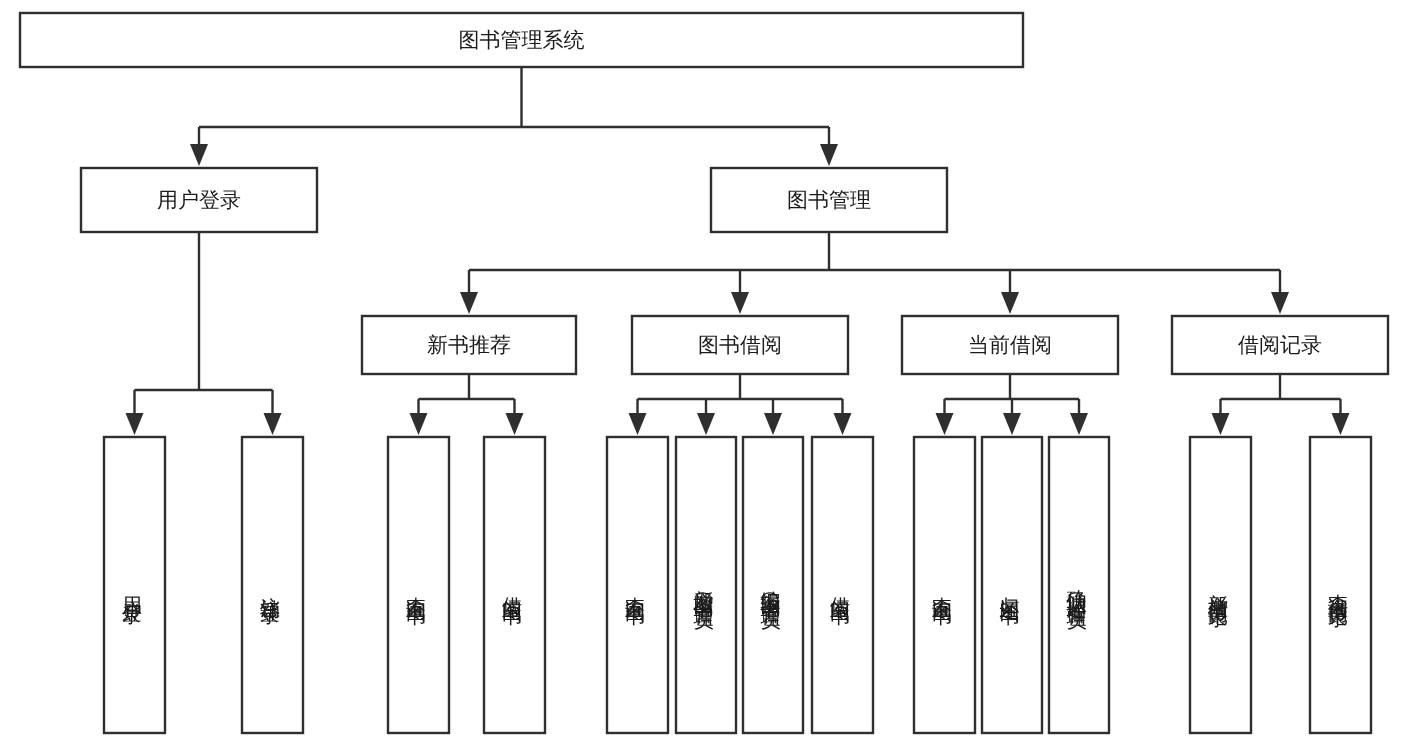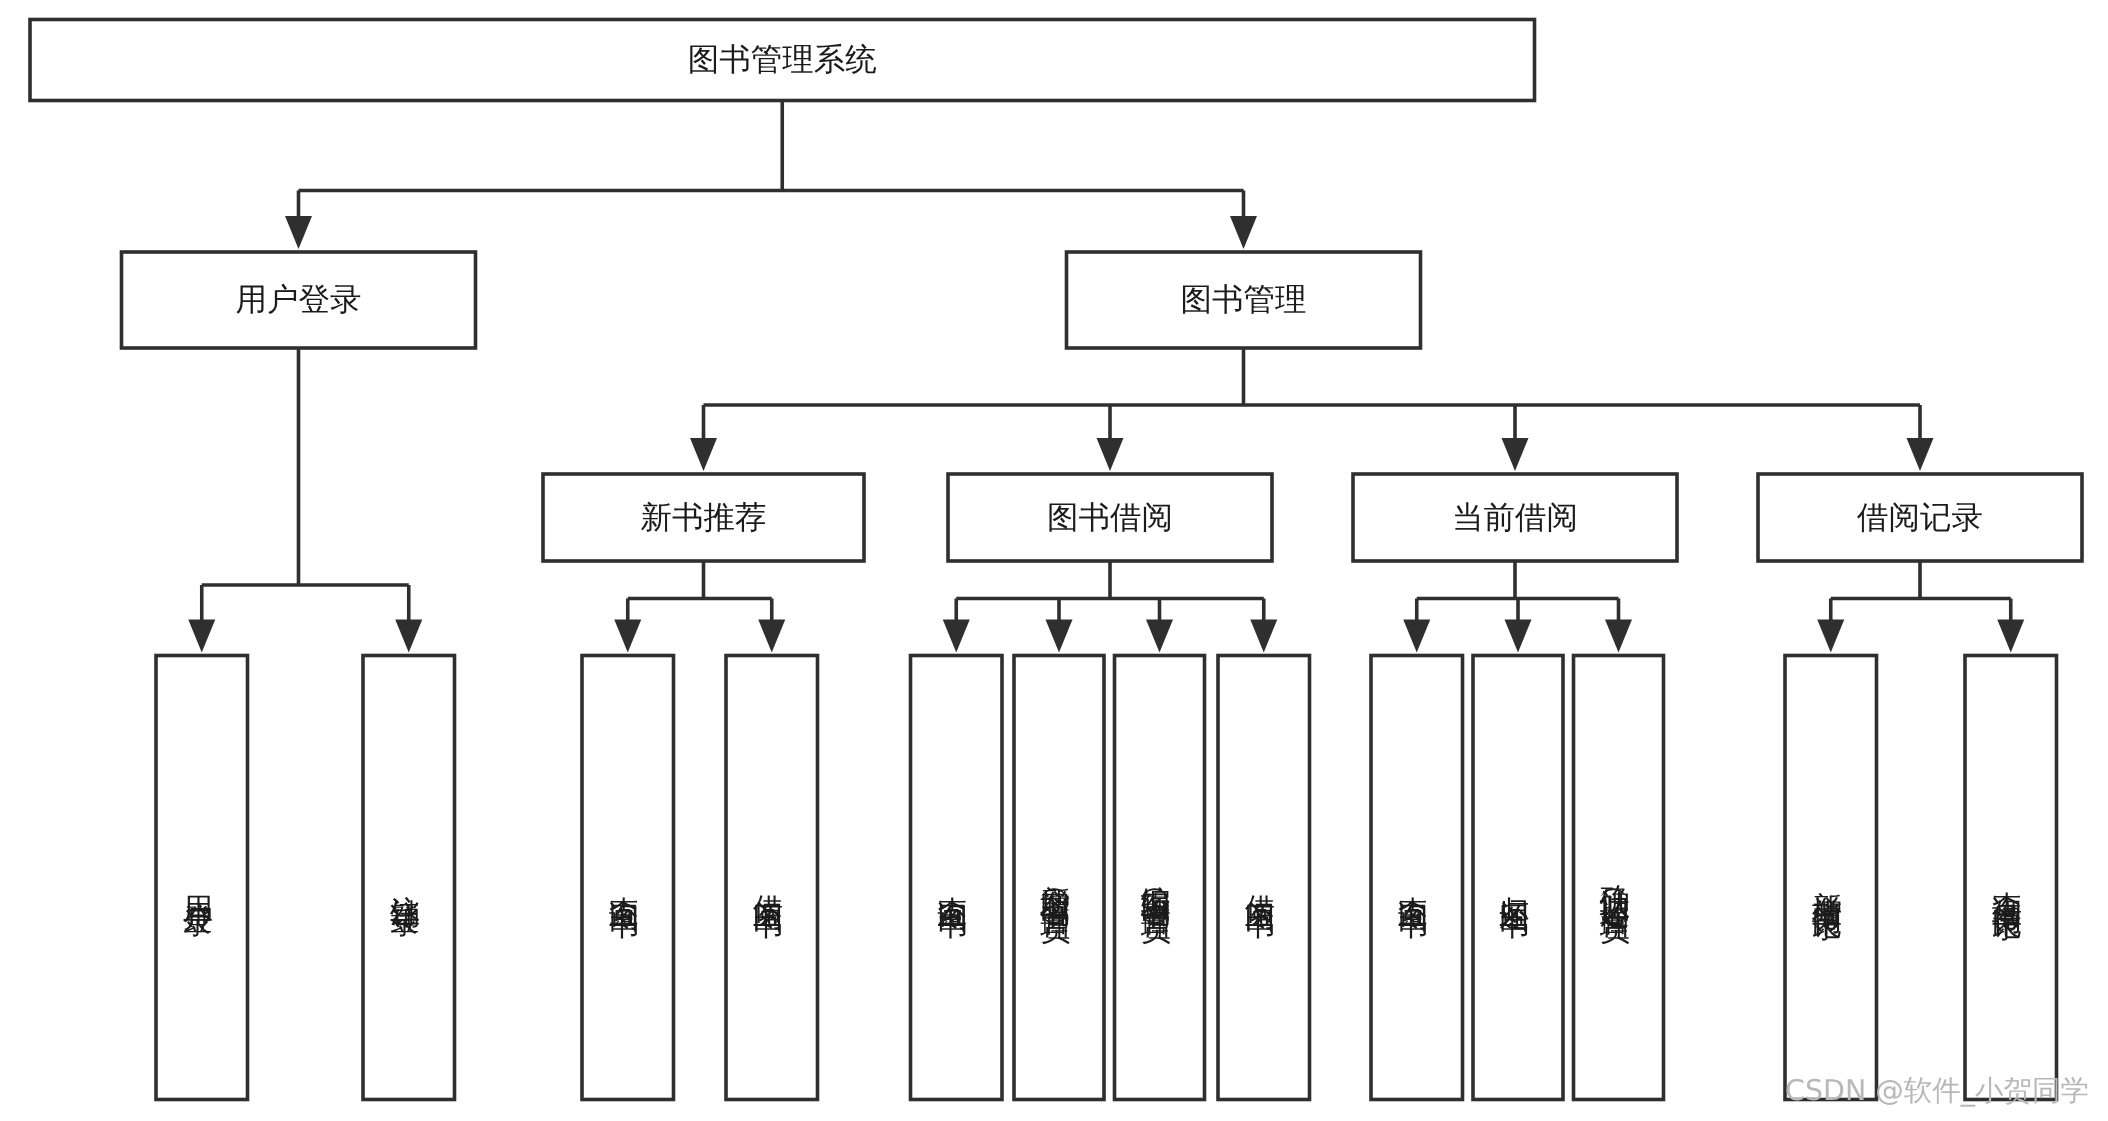--- a/index.html
+++ b/index.html
@@ -173,14 +173,13 @@
       <div class="vlabel" style="left: 625.5px; top: 539px; height: 96px;">查询图书</div>
       <div class="vlabel" style="left: 694px; top: 481.5px; height: 211px;">新增图书（管理员）</div>
       <div class="vlabel" style="left: 761px; top: 481.5px; height: 211px;">编辑图书（管理员）</div>
       <div class="vlabel" style="left: 830.5px; top: 539px; height: 96px;">借阅图书</div>
       <div class="vlabel" style="left: 932.5px; top: 539px; height: 96px;">查询图书</div>
       <div class="vlabel" style="left: 1000px; top: 539px; height: 96px;">归还图书</div>
       <div class="vlabel" style="left: 1067px; top: 481.5px; height: 211px;">确认归还（管理员）</div>
       <div class="vlabel" style="left: 1208.5px; top: 516px; height: 142px;">新增借阅记录</div>
       <div class="vlabel" style="left: 1328.5px; top: 516px; height: 142px;">查询借阅记录</div>
     </div>
-  <div class="watermark" id="watermark" style="left: 1190px; top: 714px; color: rgb(184, 184, 184);">CSDN @软件_小贺同学</div>
 </div>
 
 </body></html>

